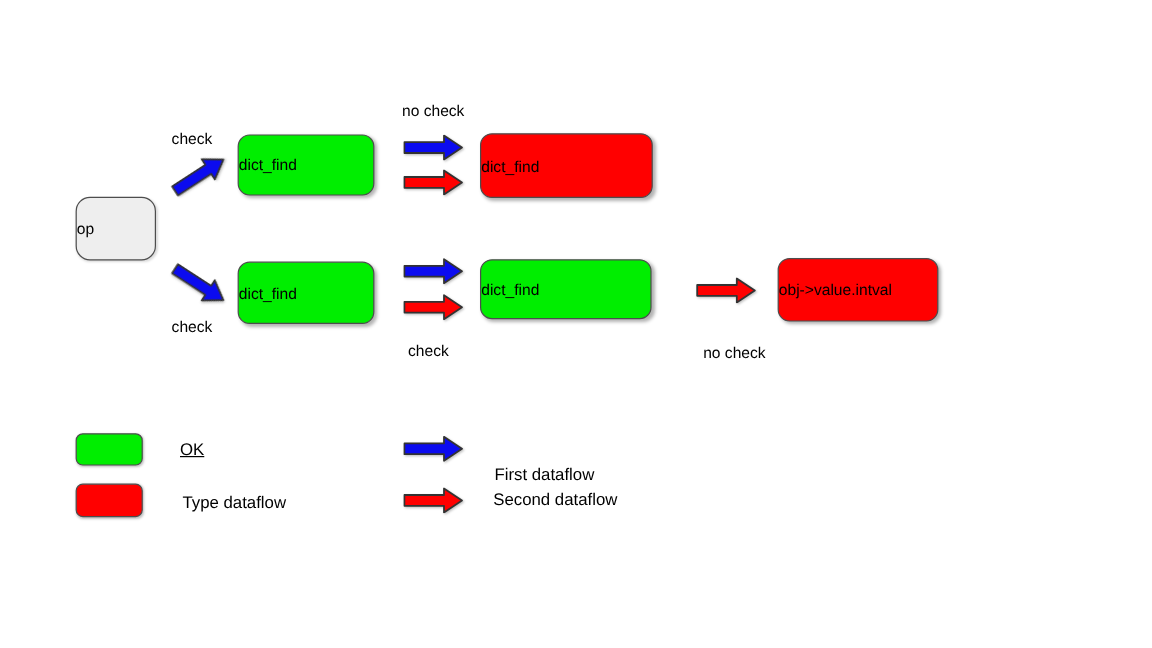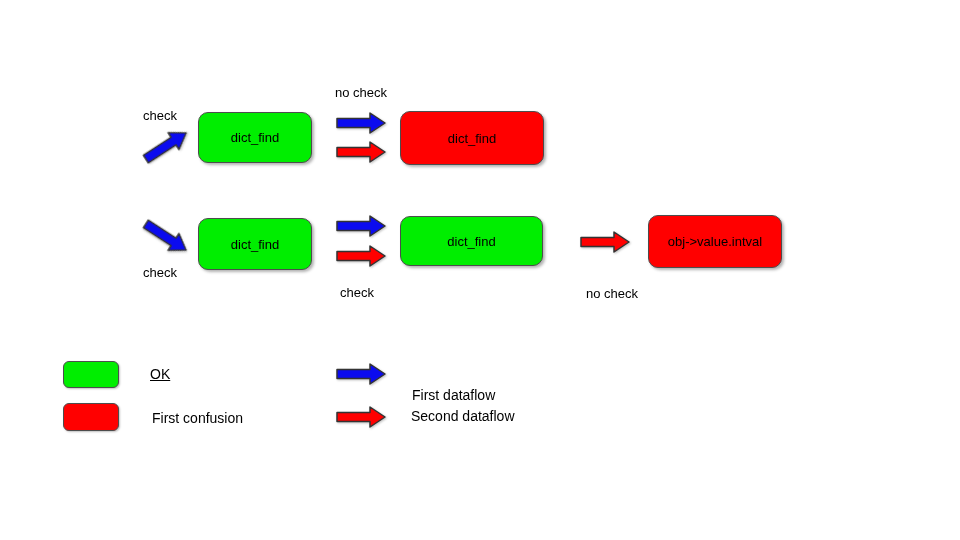--- a/index.html
+++ b/index.html
@@ -13,21 +13,20 @@
     width: 960px;
     height: 540px;
     background: var(--background, #ffffff);
     overflow: hidden;
     color: var(--text, #000000);
   }
   .node {
     position: absolute;
     display: flex;
     align-items: center;
-    justify-content: center;
     border: 1.5px solid var(--node-border, #4d4d4d);
     border-radius: 10px;
     font-size: 13px;
     box-shadow: 2px 2px 3px rgba(0,0,0,0.30);
     box-sizing: border-box;
   }
   .node.ok    { background: var(--ok-green, #00ee00); }
   .node.bad   { background: var(--error-red, #ff0000); }
   .node.plain { background: var(--node-gray-bg, #eeeeee); border-radius: 12px; }
   .edge-label {
@@ -63,20 +62,23 @@
     font-size: 14px;
     line-height: 16px;
     white-space: nowrap;
   }
 </style>
 </head>
 <body>
 
 <div id="stage">
 
+  <div class="node plain" style="left:63px; top:164px; width:67px; height:53px; box-shadow:1px 1px 2px rgba(0,0,0,0.15);">
+    <span>op</span>
+  </div>
 
   <div class="edge-label" style="left:160px; top:108px;">check</div>
 
   <div class="arrow blue rot-up" style="left:141px; top:135px;">
     <svg viewBox="0 0 50 22">
         <polygon points="1,6.5 34,6.5 34,1 49,11 34,21 34,15.5 1,15.5"></polygon>
       </svg>
   </div>
 
   <div class="node ok" style="left:198px; top:112px; width:114px; height:51px;">
@@ -138,21 +140,21 @@
   <div class="edge-label" style="left:612px; top:286px;">no check</div>
 
   <div class="node bad" style="left:648px; top:215px; width:134px; height:53px;">
     <span>obj-&gt;value.intval</span>
   </div>
 
   <div class="legend-swatch ok" style="left:63px; top:361px; width:56px; height:27px;"></div>
   <div class="legend-label" style="left:150px; top:366px;text-decoration:underline;">OK</div>
 
   <div class="legend-swatch bad" style="left:63px; top:403px; width:56px; height:28px;"></div>
-  <div class="legend-label" style="left:152px; top:410px;">First confusion</div>
+  <div class="legend-label" style="left:152px; top:410px;">Type dataflow</div>
 
   <div class="arrow blue" style="left:336px; top:363px;">
     <svg viewBox="0 0 50 22">
         <polygon points="1,6.5 34,6.5 34,1 49,11 34,21 34,15.5 1,15.5"></polygon>
       </svg>
   </div>
   <div class="legend-label" style="left:412px; top:367px;margin-top:20px;">First dataflow</div>
 
   <div class="arrow red" style="left:336px; top:406px;">
     <svg viewBox="0 0 50 22">

